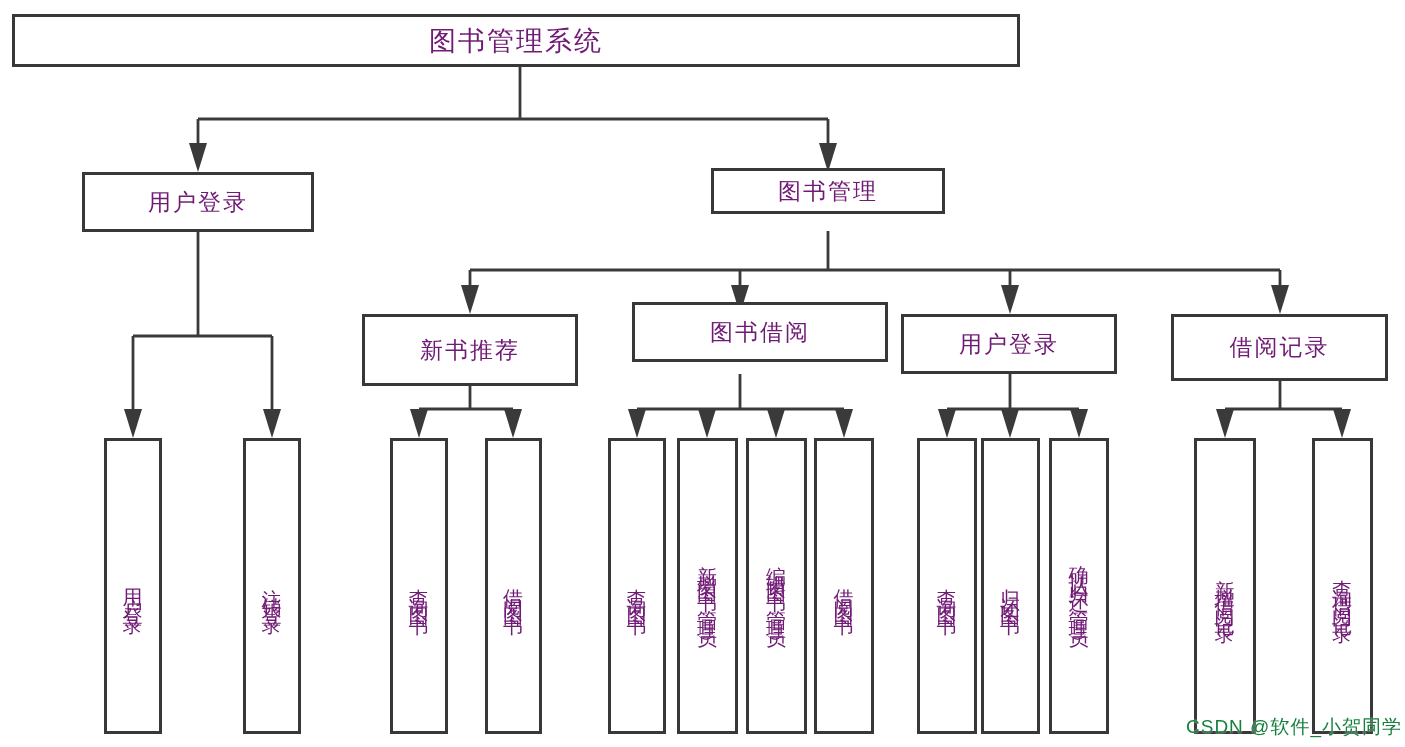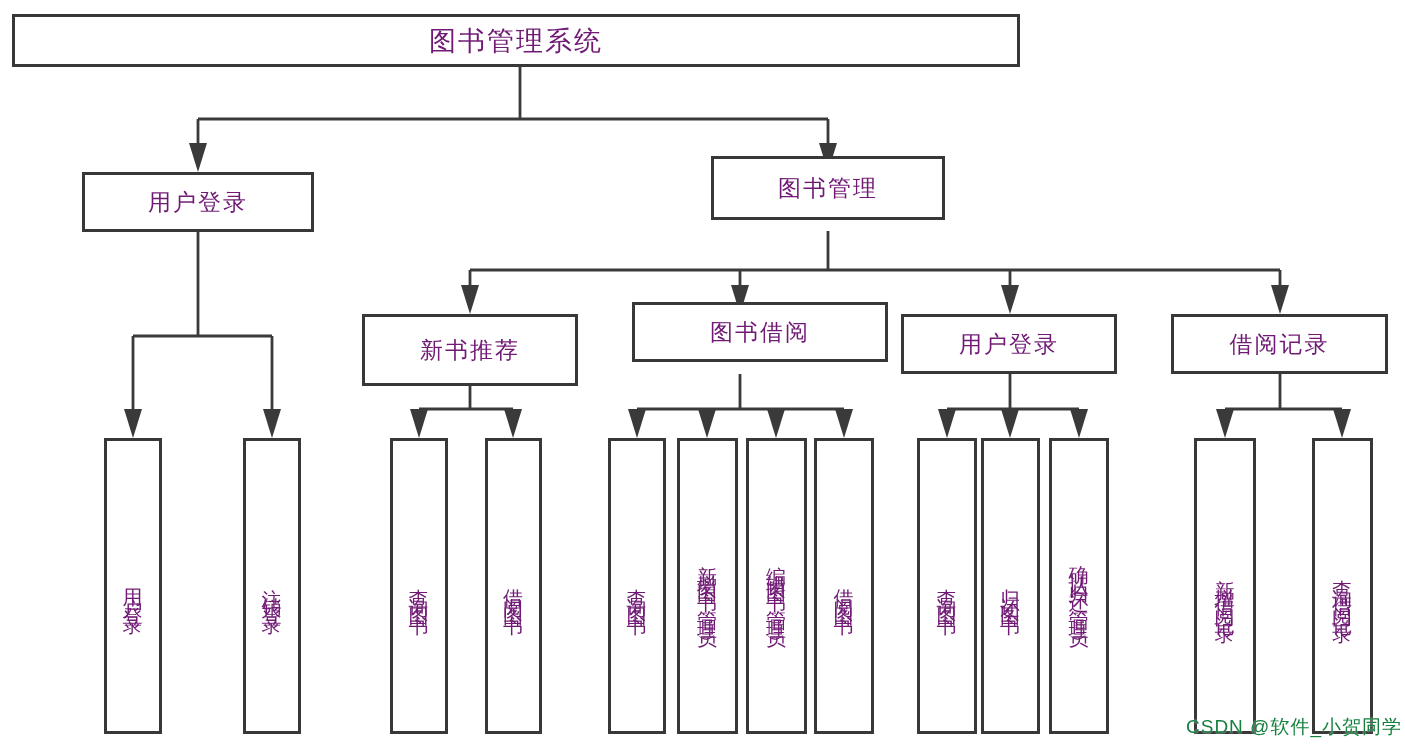--- a/index.html
+++ b/index.html
@@ -114,26 +114,26 @@
       <path d="M1280 374 V409"></path>
       <path d="M1225 409 H1342"></path>
       <polygon points="1216,409 1234,409 1225,438"></polygon>
       <polygon points="1333,409 1351,409 1342,438"></polygon>
     </g>
   </svg>
 
   <div class="box root h" style="left:12px; top:14px; width:1008px; height:53px;">图书管理系统</div>
 
   <div class="box lvl h" style="left:82px; top:172px; width:232px; height:60px;">用户登录</div>
-  <div class="box lvl h" style="left:711px; top:156px; width:234px; height:64px;">图书管理</div>
+  <div class="box lvl h" style="left:711px; top:168px; width:234px; height:46px;">图书管理</div>
 
   <div class="box lvl h" style="left:362px; top:314px; width:216px; height:72px;">新书推荐</div>
   <div class="box lvl h" style="left:632px; top:302px; width:256px; height:60px;">图书借阅</div>
   <div class="box lvl h" style="left:901px; top:314px; width:216px; height:60px;">用户登录</div>
-  <div class="box lvl h" style="left:1171px; top:314px; width:217px; height:60px;">借阅记录</div>
+  <div class="box lvl h" style="left:1171px; top:314px; width:217px; height:67px;">借阅记录</div>
 
   <div class="box v" style="left:104px; top:438px; width:58px; height:296px;">用户登录</div>
   <div class="box v" style="left:243px; top:438px; width:58px; height:296px;">注销登录</div>
 
   <div class="box v" style="left:390px; top:438px; width:58px; height:296px;">查询图书</div>
   <div class="box v" style="left:485px; top:438px; width:57px; height:296px;">借阅图书</div>
 
   <div class="box v" style="left:608px; top:438px; width:58px; height:296px;">查询图书</div>
   <div class="box v" style="left:677px; top:438px; width:61px; height:296px;">新增图书（管理员）</div>
   <div class="box v" style="left:746px; top:438px; width:61px; height:296px;">编辑图书（管理员）</div>

